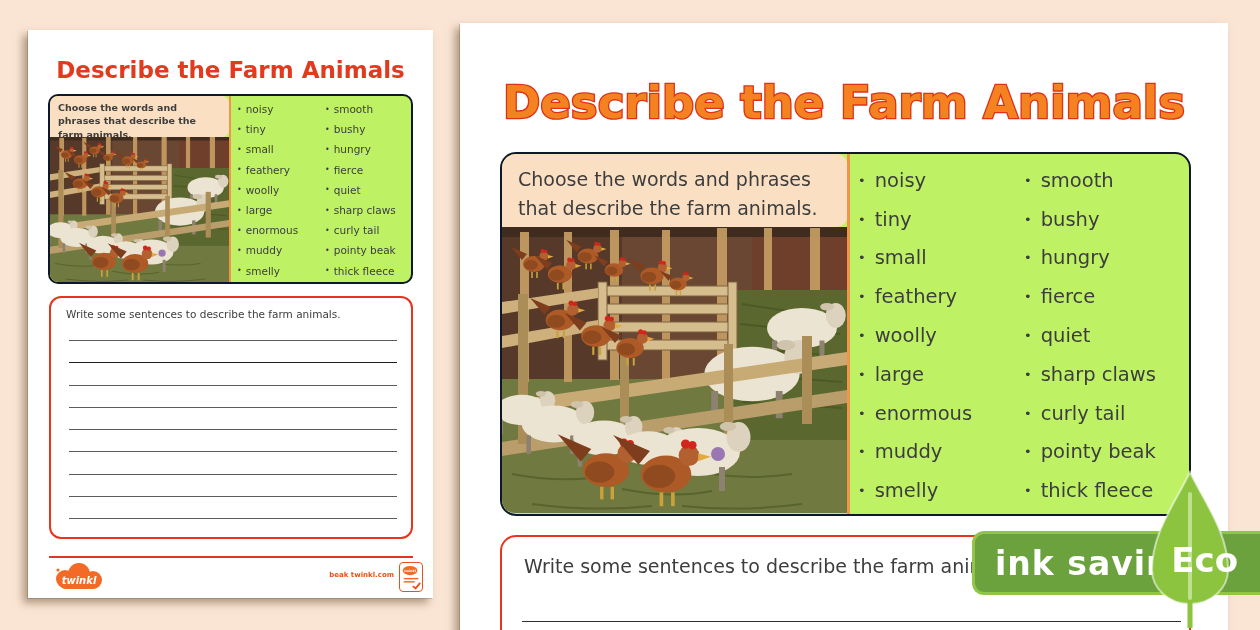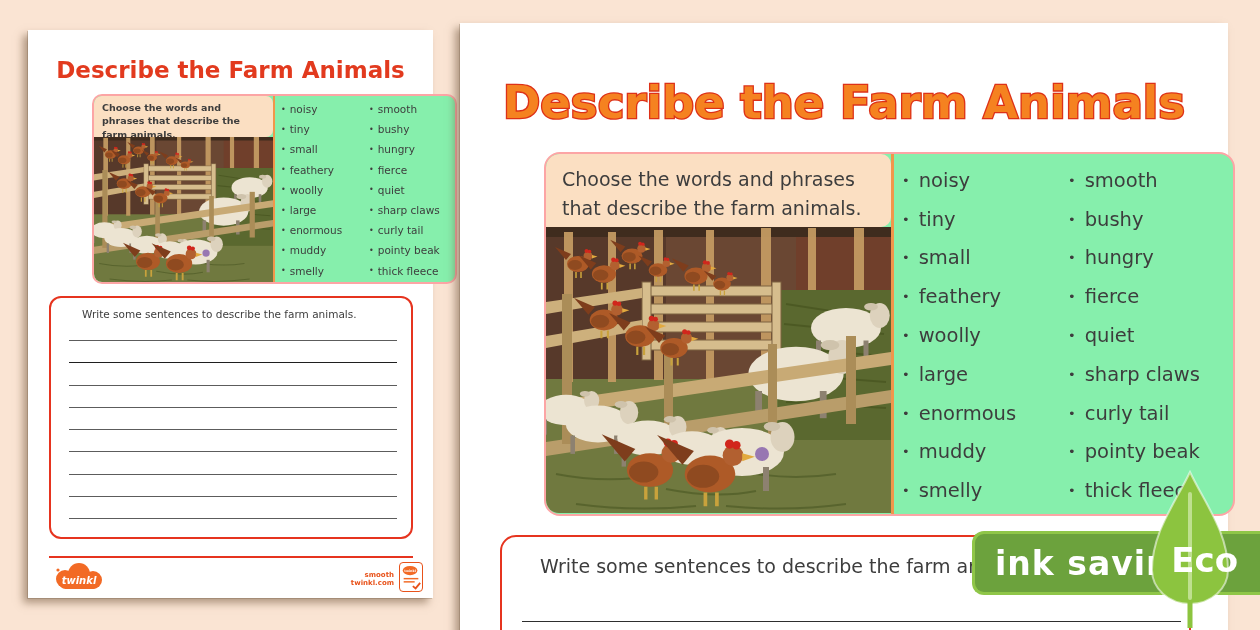--- a/index.html
+++ b/index.html
@@ -14,21 +14,21 @@
     background:#ffffff;
     box-shadow:-5px 5px 8px rgba(115,88,62,.55), -1px 1px 0 rgba(90,70,50,.25);
   }
   
   .pg-small { left:28px; top:30px; width:405px; height:568px; }
   .pg-small .ws-title {
     position:absolute; left:0; right:0; top:27px;
     text-align:center; font-size:23px; font-weight:bold; color:#e23a1e;
   }
   .word-box {
-    position:absolute; border:2px solid #fca5a5; background:#86efac; overflow:hidden;margin-left:44px;
+    position:absolute; border:2px solid #0f172a; background:#bef264; overflow:hidden;
   }
   .pg-small .word-box { left:20px; top:64px; width:365px; height:190px; border-radius:10px; }
   .instruction-header {
     position:absolute; left:0; top:0; background:#fbdfc2; color:#3d3d3d;
   }
   .pg-small .instruction-header {
     width:179px; height:41px; border-radius:7px 7px 7px 0;
     font-size:9.5px; font-weight:600; line-height:1.4; padding:5px 8px;
   }
   .photo-wrap { position:absolute; left:0; overflow:hidden; }
@@ -37,21 +37,21 @@
   .v-divider { position:absolute; top:0; bottom:0; background:#f0964b; }
   .pg-small .v-divider { left:179px; width:2px; }
   .word-list { position:absolute; display:flex; }
   .pg-small .word-list { left:181px; top:3px; right:4px; bottom:0; }
   .word-col { flex:1; display:flex; flex-direction:column; }
   .word-item { display:flex; align-items:center; color:#3d3d3d; }
   .pg-small .word-item { height:20.2px; font-size:10.5px; font-weight:500; }
   .word-item .bullet { flex:0 0 auto; }
   .pg-small .bullet { font-size:8px; margin:0 4px 0 6px; }
   .writing-box {
-    position:absolute; border:2px solid #e6341f; border-radius:12px; background:#fff;padding-left:16px;
+    position:absolute; border:2px solid #e6341f; border-radius:12px; background:#fff;
   }
   .pg-small .writing-box { left:21px; top:266px; width:364px; height:243px; }
   .writing-prompt { color:#3d3d3d; }
   .pg-small .writing-prompt { padding:10px 0 0 15px; font-size:10.5px; font-weight:500; }
   .lines { position:absolute; display:flex; flex-direction:column; justify-content:space-between; }
   .pg-small .lines { left:18px; right:14px; top:42px; bottom:18px; }
   .writing-line { height:0; border-top:1.2px solid #5c5c5c; }
   .pg-small .writing-line:nth-child(2) { border-top:1.6px solid #1f1f1f; }
   .footer-rule { position:absolute; left:21px; right:20px; top:526px; height:2px; background:#e6341f; }
   .twinkl-logo { position:absolute; left:24px; top:533px; width:54px; height:32px; }
@@ -309,21 +309,21 @@
         <circle cx="13" cy="16" r="9"></circle>
         <circle cx="27" cy="11" r="11"></circle>
         <circle cx="41" cy="17" r="9"></circle>
         <rect x="7" y="13" width="40" height="13" rx="6.5"></rect>
       </g>
       <circle cx="6" cy="7" r="1.6" fill="#f26a25"></circle>
       <text x="27" y="21" font-size="10" font-weight="bold" font-style="italic" fill="#ffffff" text-anchor="middle" font-family="DejaVu Sans, sans-serif">twinkl</text>
     </svg>
   </div>
 
-  <div class="visit-text">smooth twinkl.com</div>
+  <div class="visit-text">beak twinkl.com</div>
 
   <div class="stamp">
     <svg viewBox="0 0 24 30">
       <ellipse cx="11" cy="8" rx="8" ry="5" fill="#f26a25"></ellipse>
       <text x="11" y="10" font-size="3.6" font-weight="bold" fill="#ffffff" text-anchor="middle" font-family="DejaVu Sans, sans-serif">twinkl</text>
       <rect x="4" y="16" width="16" height="1.6" fill="#f26a25"></rect>
       <rect x="4" y="19.5" width="12" height="1.6" fill="#f26a25"></rect>
       <path d="M14,25 l3,2.5 l5,-6" stroke="#e8521a" stroke-width="2" fill="none"></path>
     </svg>
   </div>

